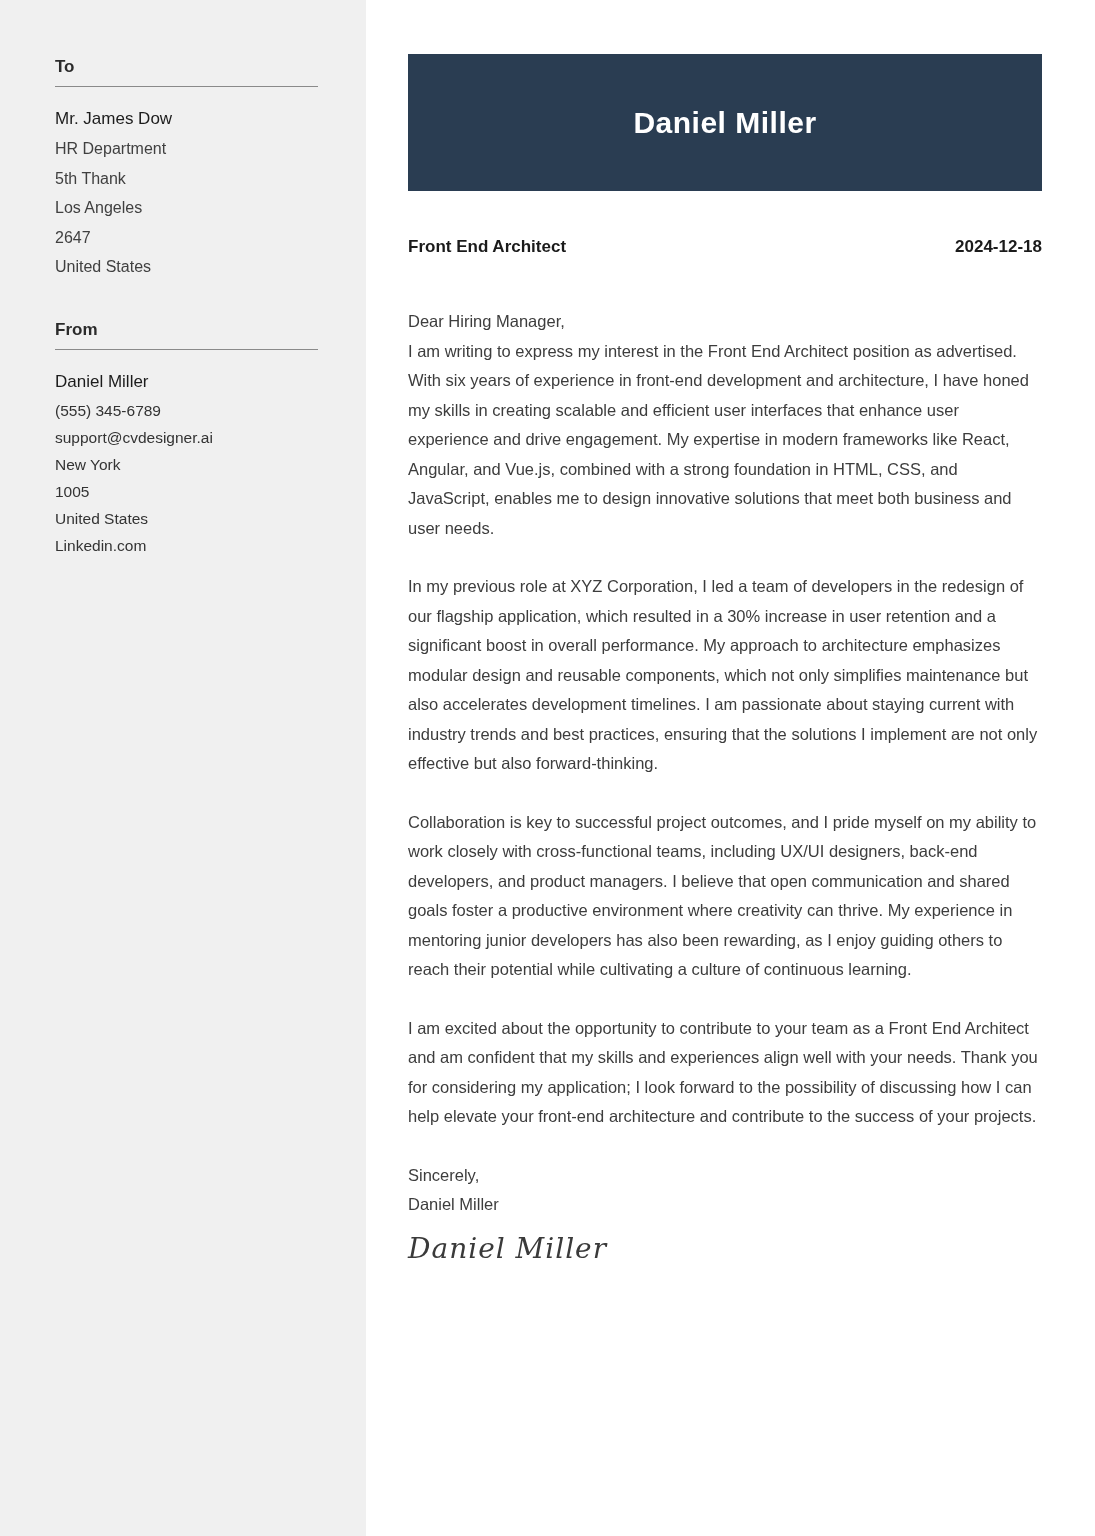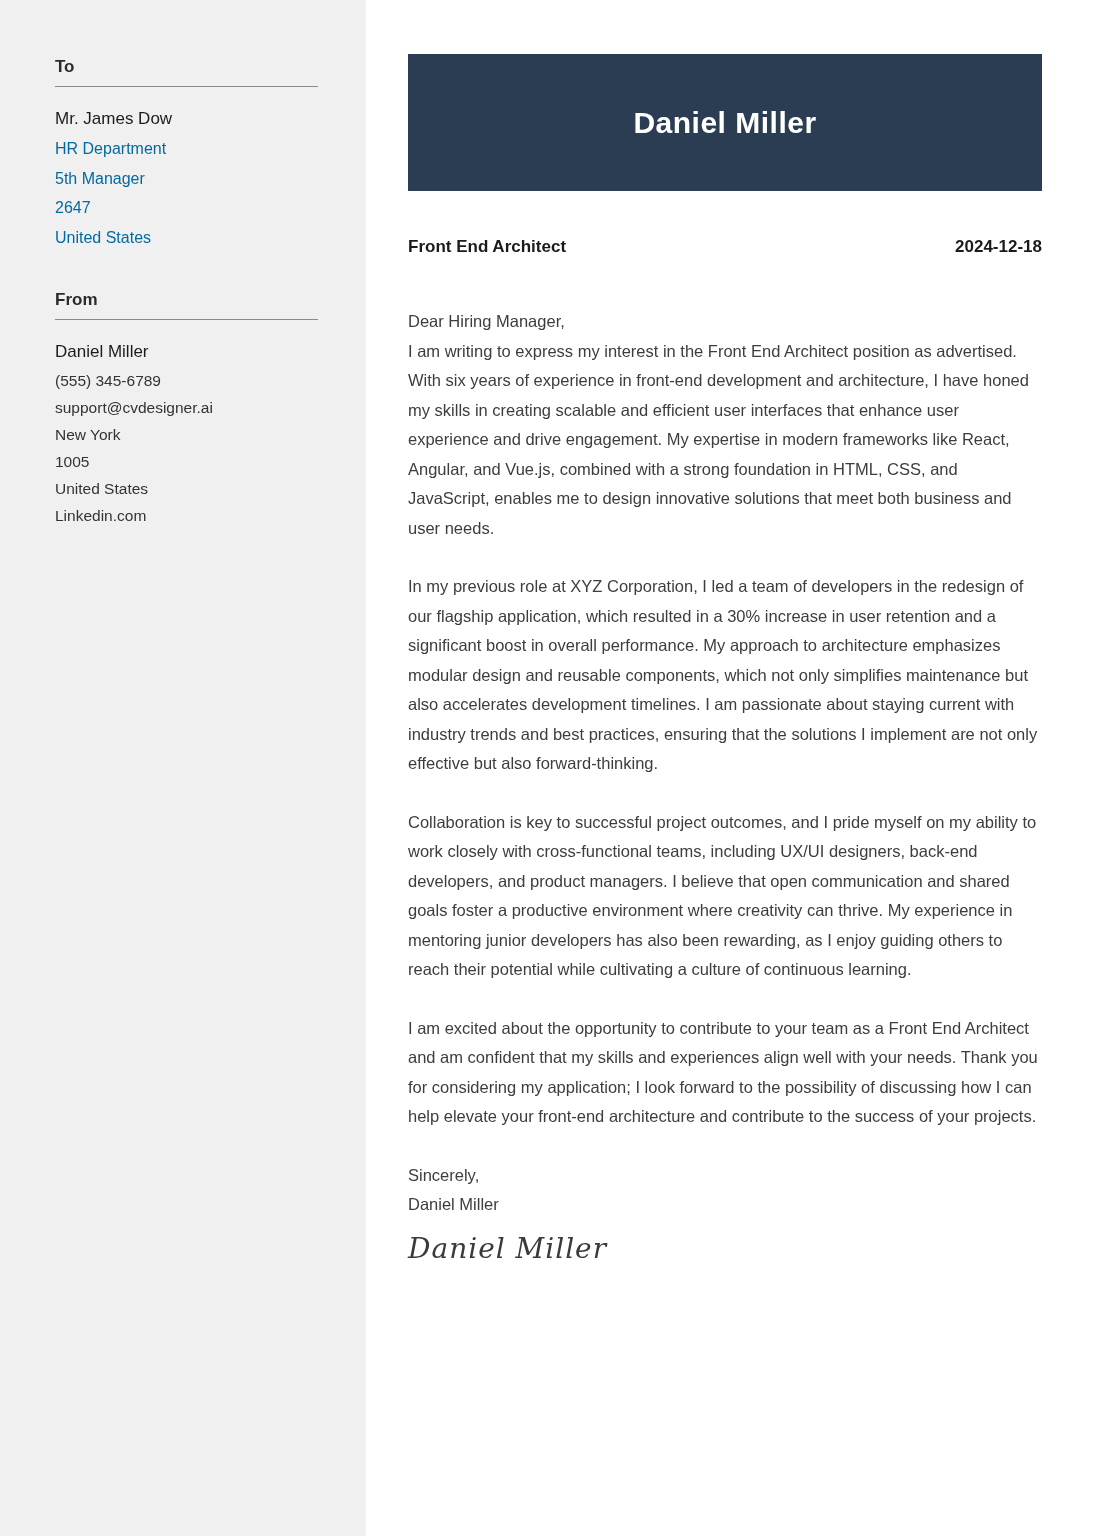--- a/index.html
+++ b/index.html
@@ -40,21 +40,21 @@
   .side-name{
     margin-top:17px;
     font-size:17px;
     font-weight:400;
     color:var(--text-dark);
     line-height:30px;
   }
   .to-lines div{
     font-size:16px;
     line-height:29.5px;
-    color:#0369a1;
+    color:#404040;
   }
   .from-section{margin-top:38px;}
   .from-lines div{
     font-size:15.5px;
     line-height:27px;
     color:#333333;
   }
 
   
   .main{
@@ -116,21 +116,22 @@
 </head>
 <body>
 
 <aside class="sidebar">
   <section>
     <div class="side-heading">To</div>
     <hr class="side-rule">
     <div class="side-name">Mr. James Dow</div>
     <div class="to-lines">
       <div>HR Department</div>
-      <div>5th Manager</div>
+      <div>5th Thank</div>
+      <div>Los Angeles</div>
       <div>2647</div>
       <div>United States</div>
     </div>
   </section>
 
   <section class="from-section">
     <div class="side-heading">From</div>
     <hr class="side-rule">
     <div class="side-name">Daniel Miller</div>
     <div class="from-lines">

